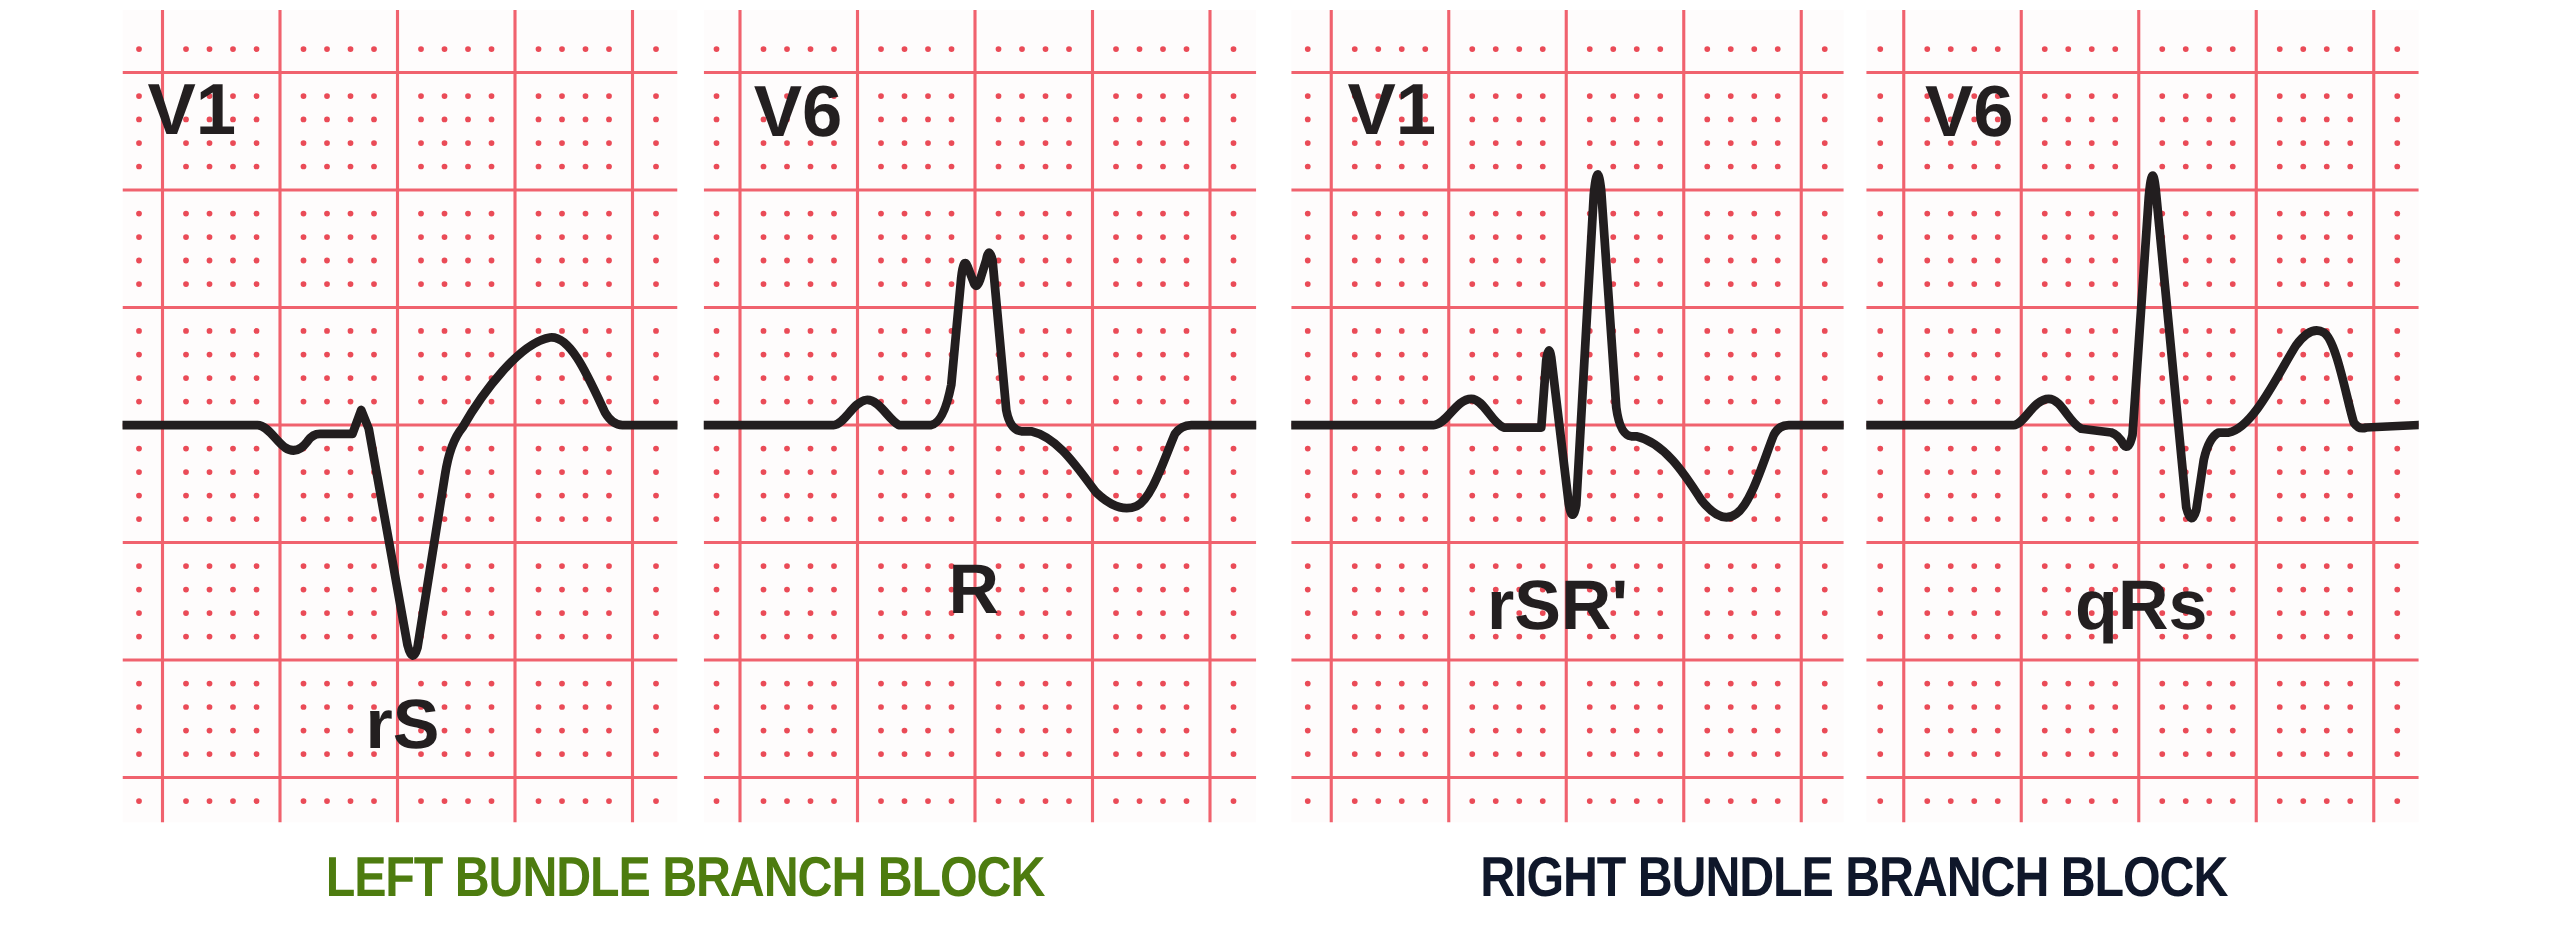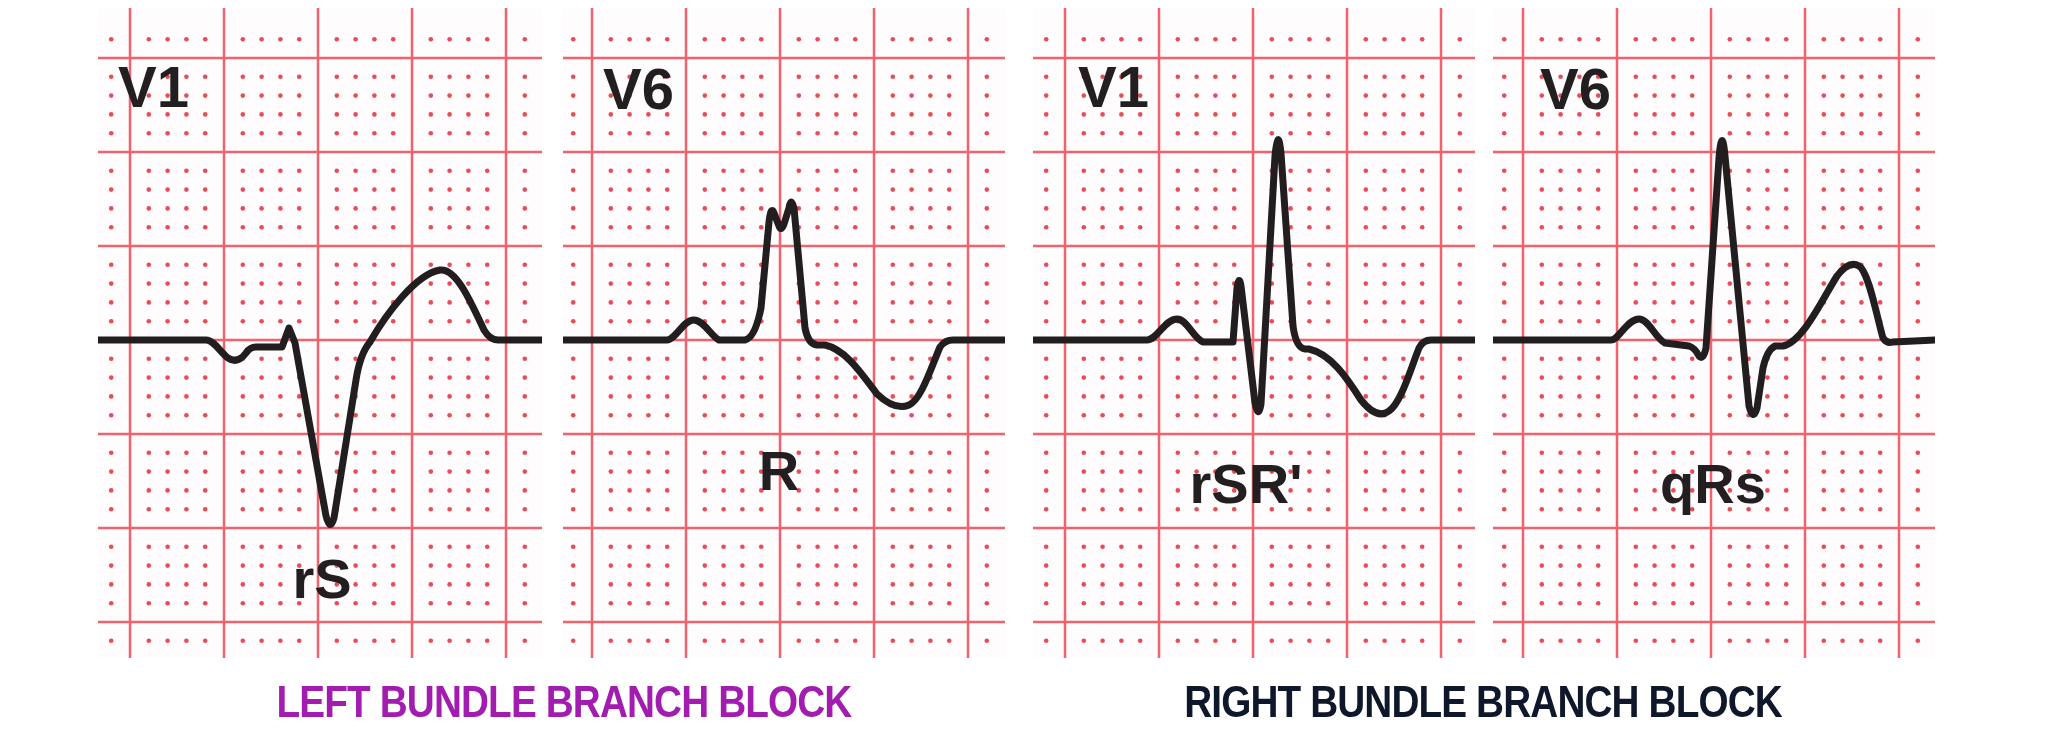--- a/index.html
+++ b/index.html
@@ -2003,19 +2003,19 @@
           <line x1="0" y1="426" x2="442" y2="426"></line>
           <line x1="0" y1="520" x2="442" y2="520"></line>
           <line x1="0" y1="614" x2="442" y2="614"></line>
         </g>
         <path d="M 0 332 L 118 332 C 126 332 134 311 146 311 C 156 311 162 330 172 335 L 196 338 Q 202 340 206 348 Q 210 353 213 340 L 226 150 Q 229 116 232 148 L 256 398 Q 260 414 264 400 L 270 360 Q 274 342 282 338 L 290 338 C 310 334 330 290 344 268 Q 356 252 366 258 C 376 264 384 310 390 330 Q 394 336 400 334 L 442 332" fill="none" stroke="#221e1f" stroke-width="7" stroke-linecap="round" stroke-linejoin="round"></path>
         <text x="47" y="101" class="lead-label" fill="#231f20">V6</text>
         <text x="220" y="495" class="morph-label" fill="#231f20">qRs</text>
       </svg>
     </div>
 
-  <div class="caption" style="left: 564px; top: 676px; color: #a21caf;">
+  <div class="caption" style="left: 548px; top: 676px; color: #4d7c0f;">
     <span>LEFT BUNDLE BRANCH BLOCK</span>
   </div>
   <div class="caption" style="left: 1483px; top: 676px; color: #0f172a;">
     <span>RIGHT BUNDLE BRANCH BLOCK</span>
   </div>
 </div>
 
 </body></html>

